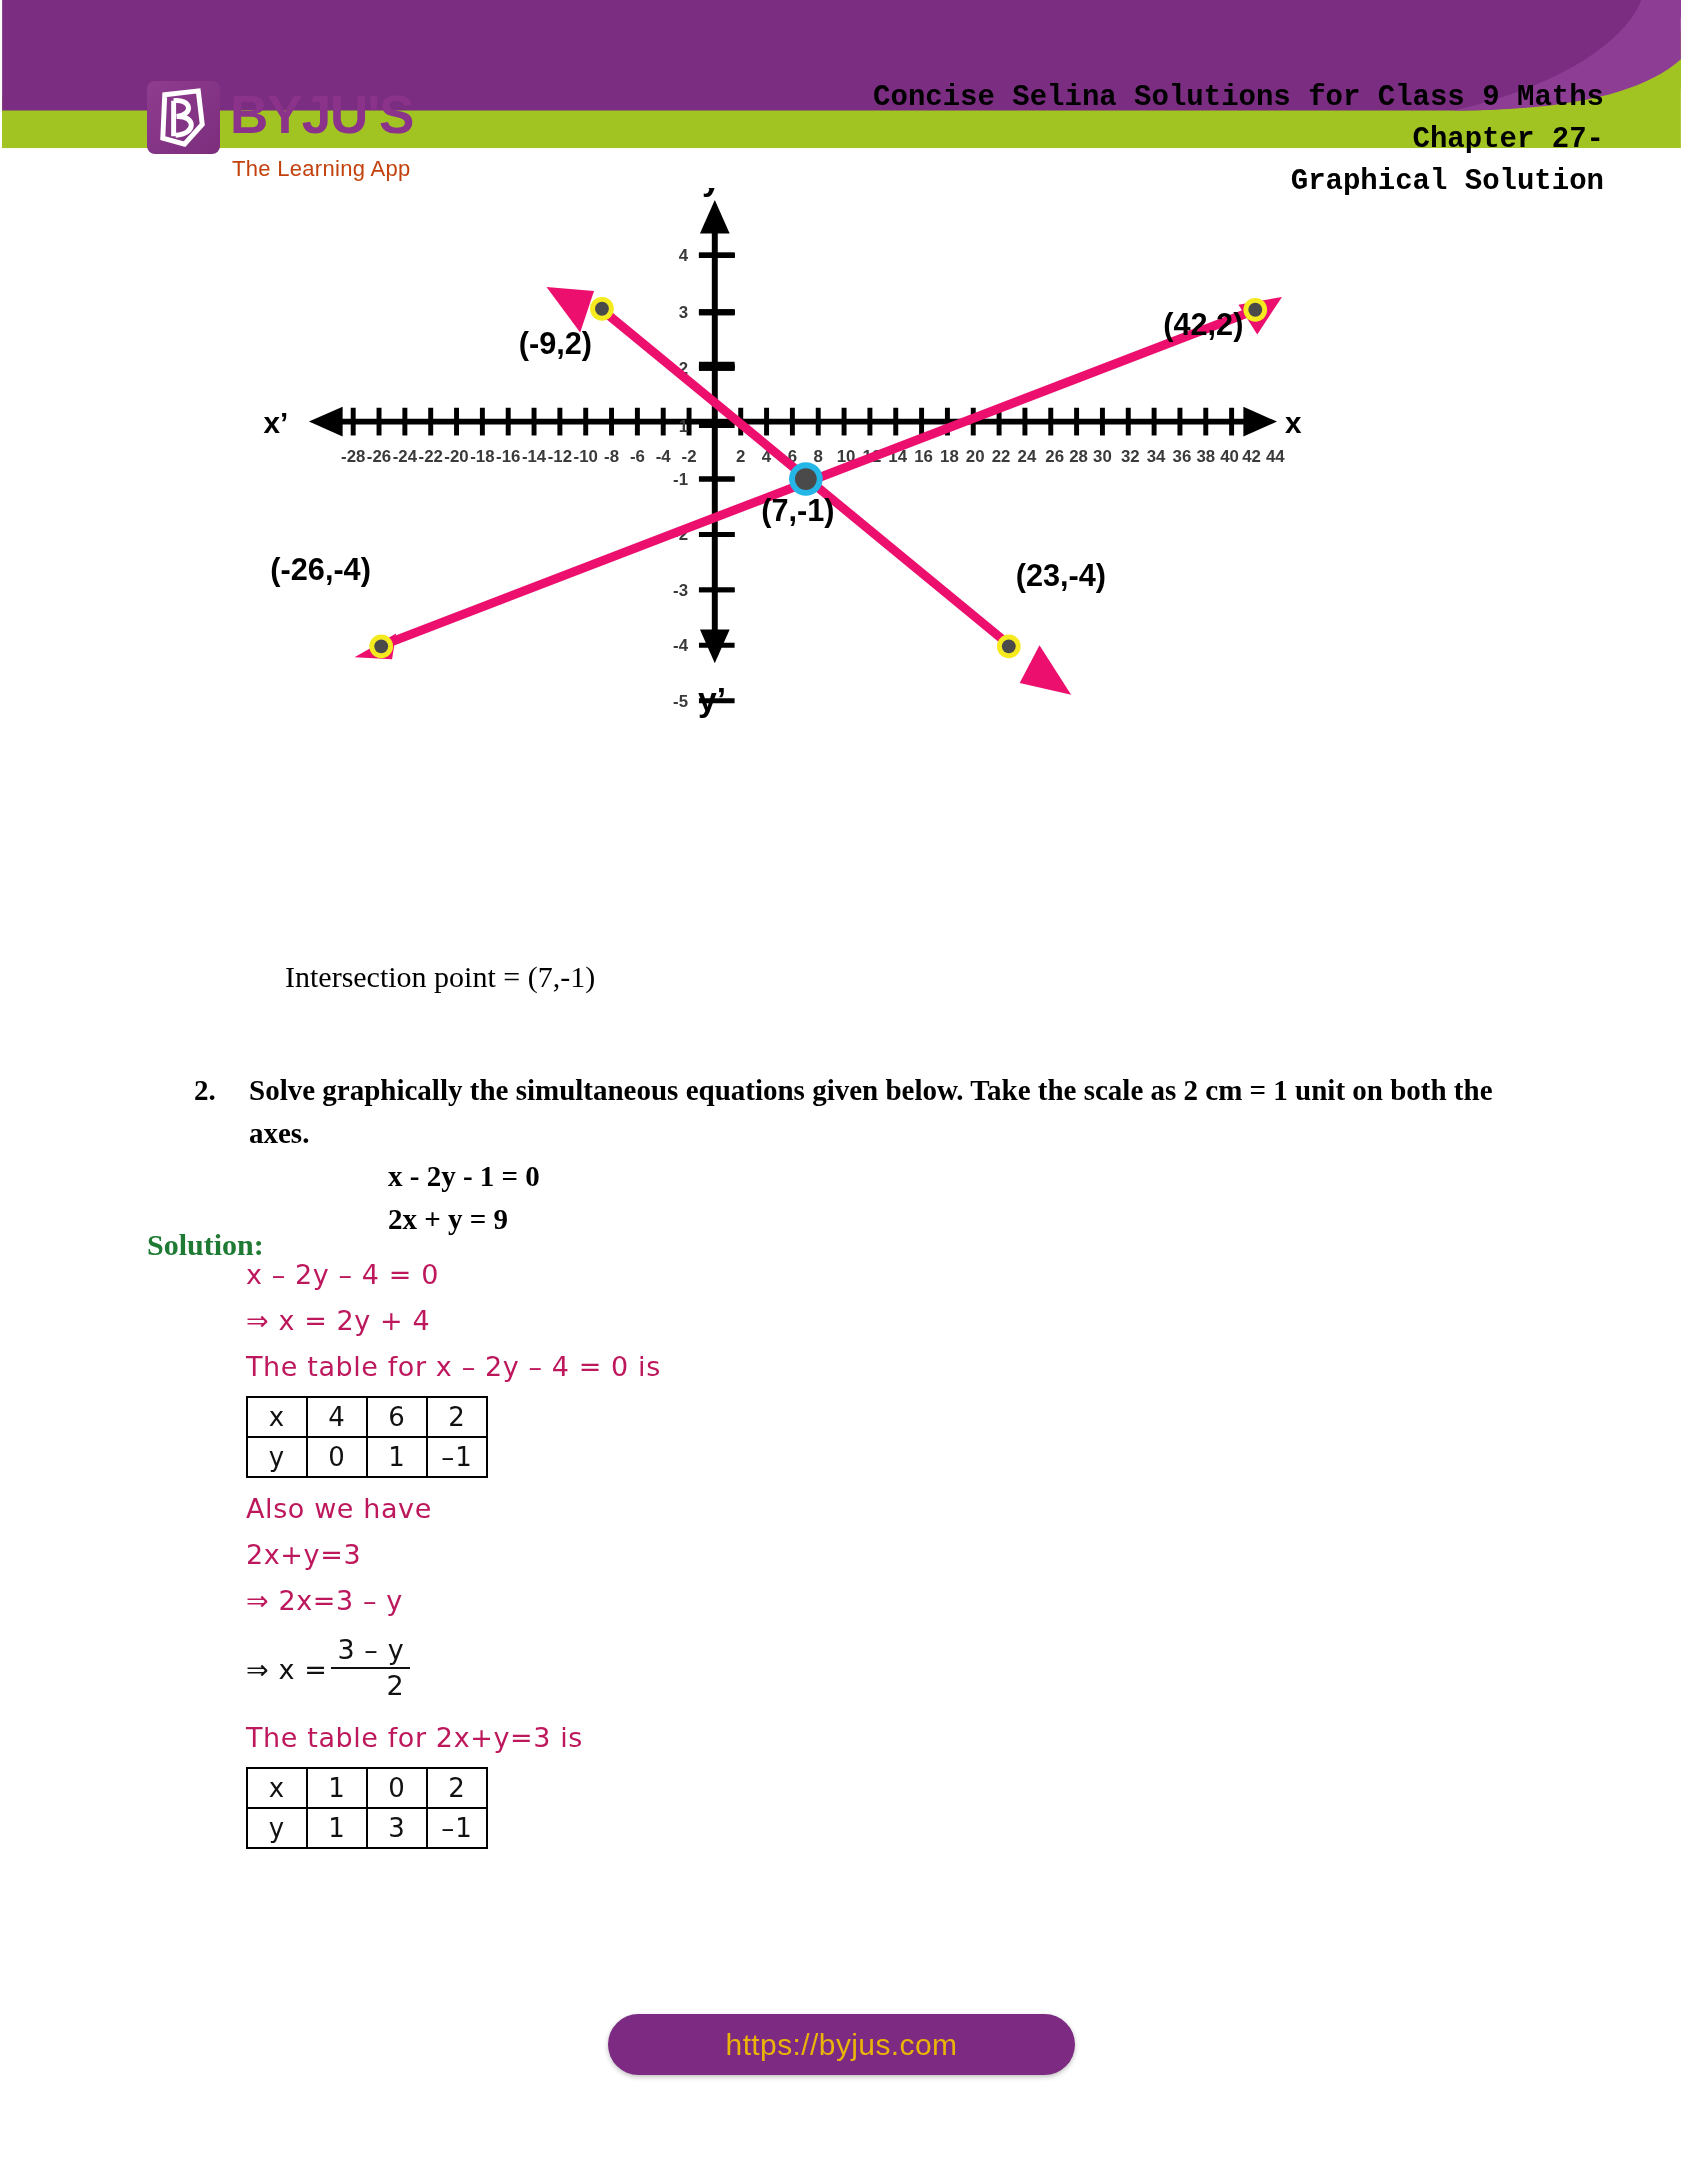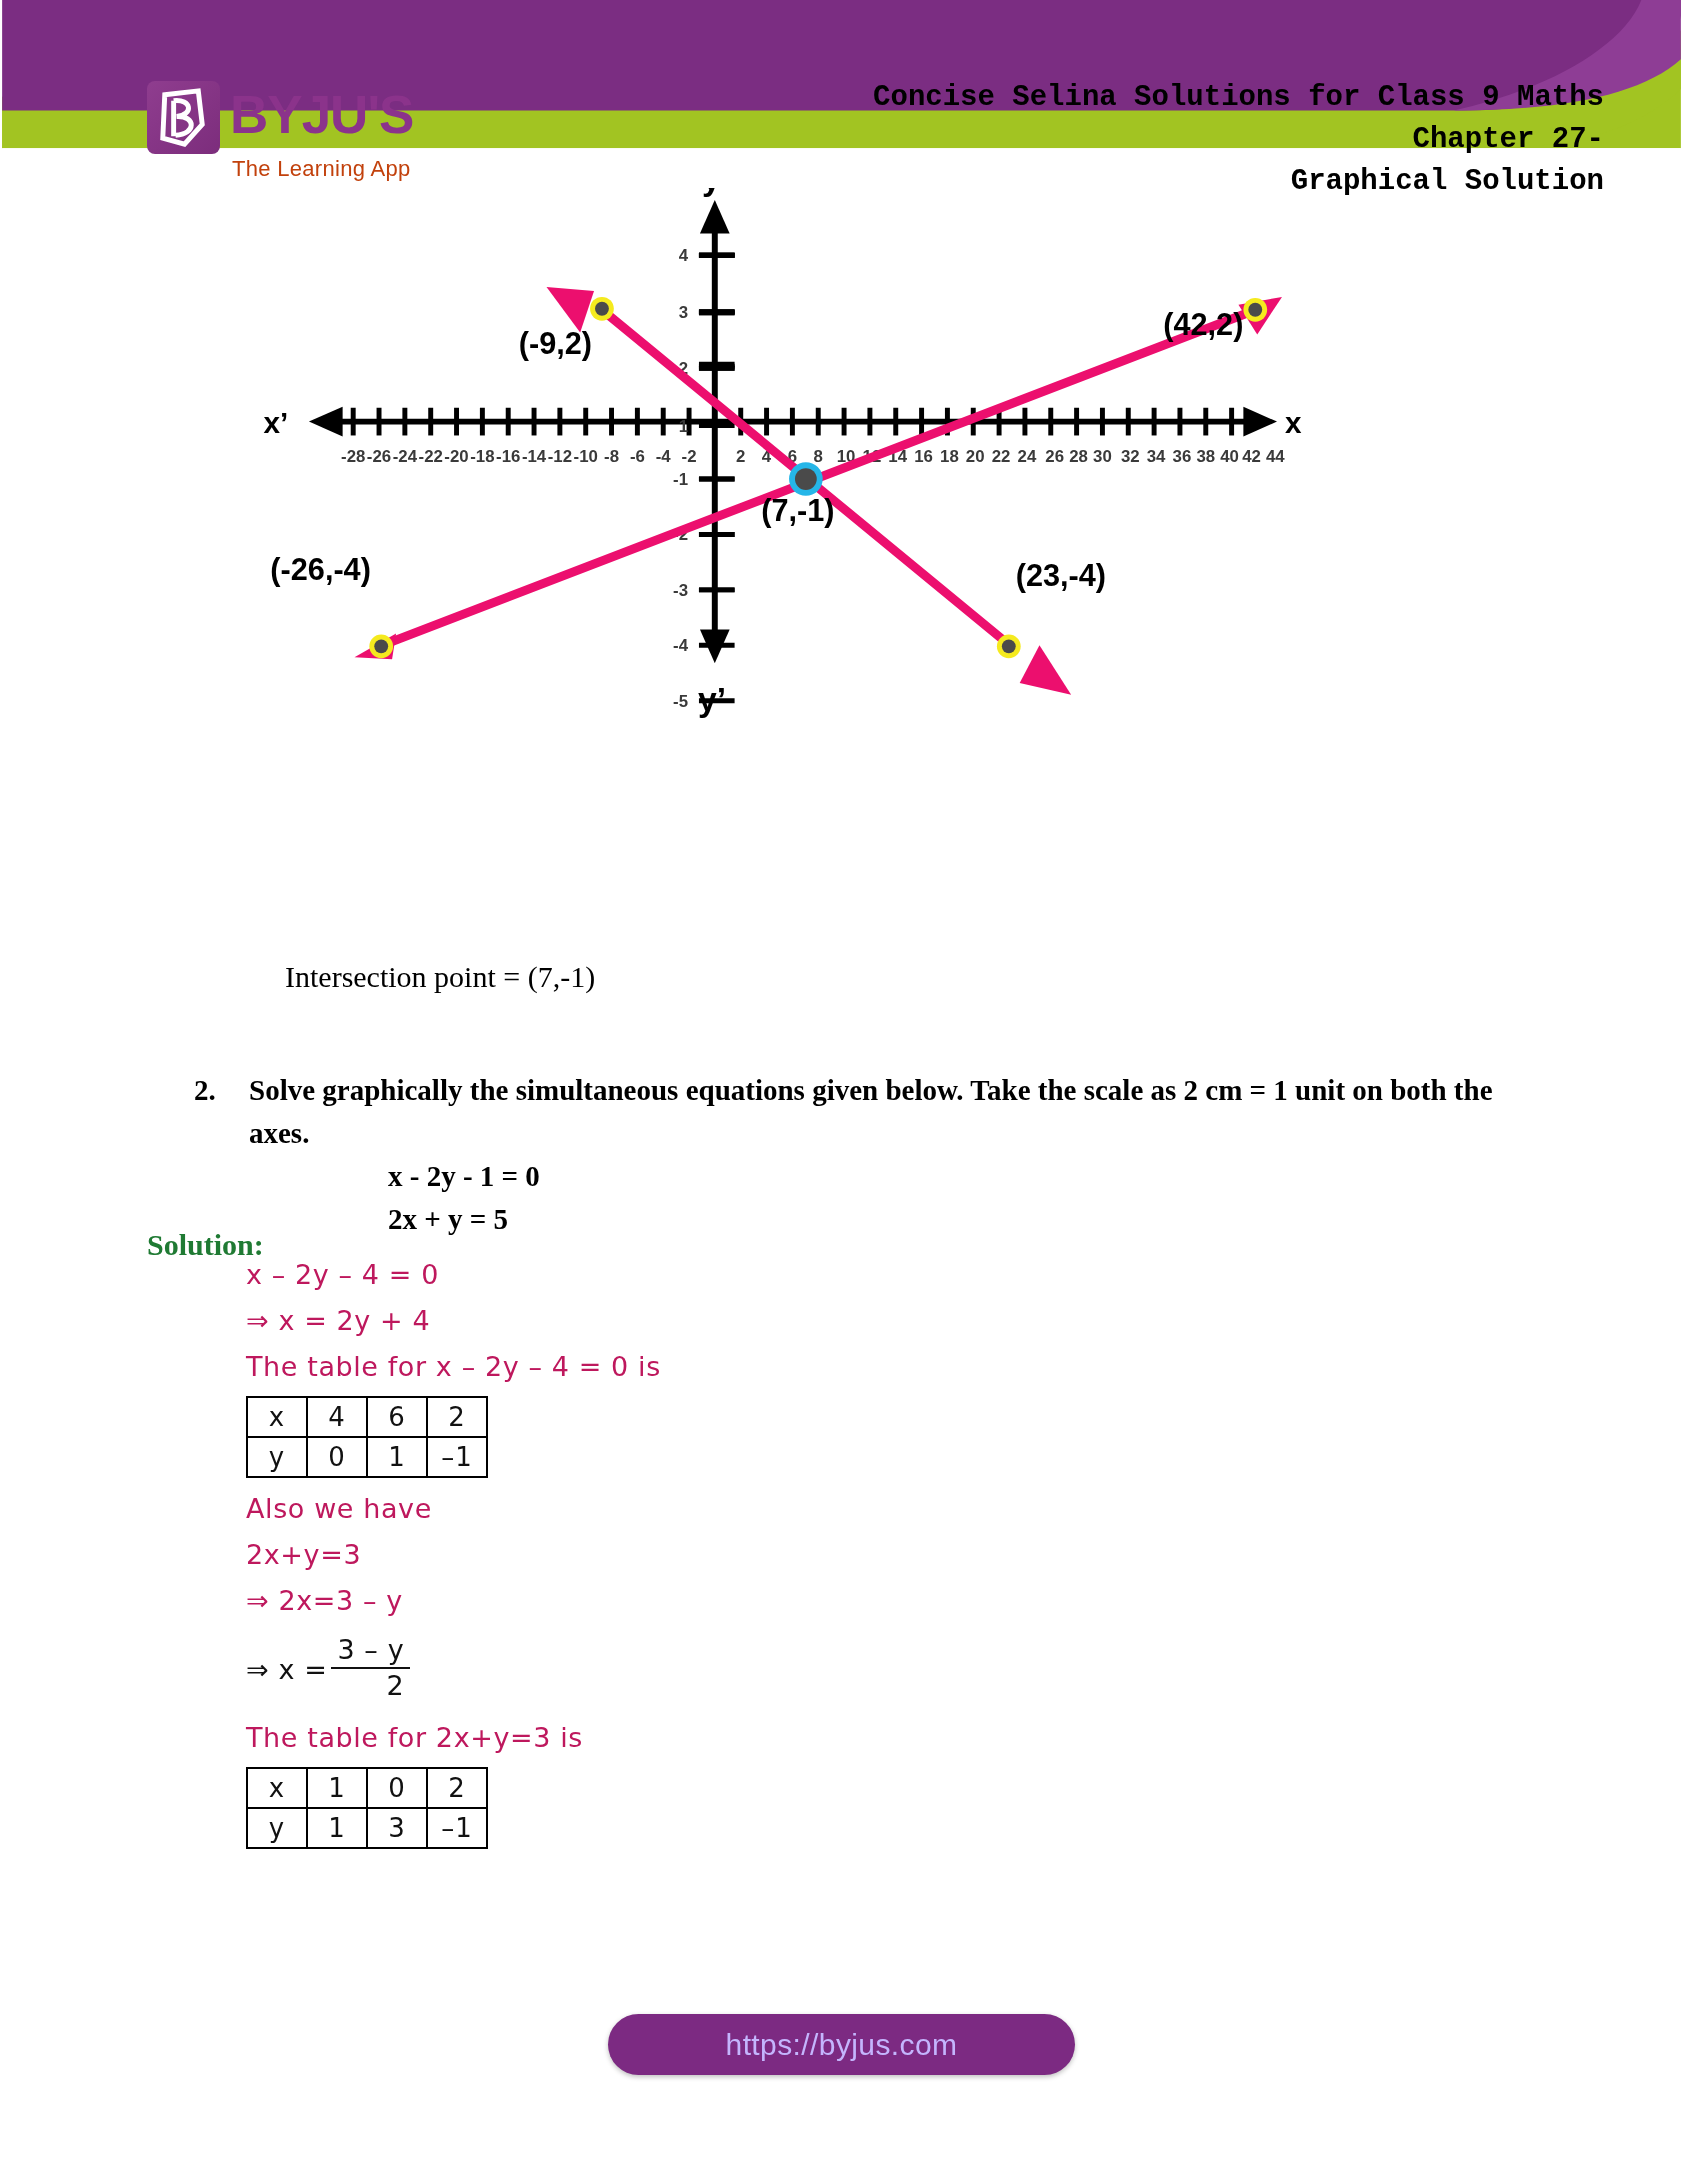--- a/index.html
+++ b/index.html
@@ -195,21 +195,21 @@
     border-radius: 31px;
     background: #7c2a82;
     box-shadow: 0 2px 5px rgba(0,0,0,0.25);
   }
   #footer-pill .url {
     width: 100%;
     text-align: center;
     line-height: 61px;
     font-family: "Liberation Sans", sans-serif;
     font-size: 30px;
-    color: #c4b5fd;
+    color: #eab308;
     letter-spacing: 0.4px;
   }
 </style>
 </head>
 <body>
 
 <div id="banner">
   <svg width="1683" height="158" viewBox="0 0 1700 160" xmlns="http://www.w3.org/2000/svg">
 
     <path d="M0,98 L1530,98 C1620,98 1690,74 1700,44 L1700,150 L0,150 Z" fill="#a2c422"></path>
@@ -436,21 +436,21 @@
   <text x="806" y="336" text-anchor="middle" font-size="31" font-weight="bold" fill="#000">(7,-1)</text>
 </svg>
 </div>
 
 <div id="intersection-line">Intersection point = (7,-1)</div>
 
 <div id="q2-block">
   <div class="q-num">2.</div>
   <div class="q-text">Solve graphically the simultaneous equations given below. Take the scale as 2 cm = 1 unit on both the axes.</div>
   <div class="q-eq">x - 2y - 1 = 0</div>
-  <div class="q-eq">2x + y = 5</div>
+  <div class="q-eq">2x + y = 9</div>
 </div>
 
 <div id="solution-label">Solution:</div>
 
 <div id="work">
   <div class="mline">x – 2y – 4 = 0</div>
   <div class="mline">⇒ x = 2y + 4</div>
   <div class="mline">The table for x – 2y – 4 = 0 is</div>
 
   <table class="vtable">

